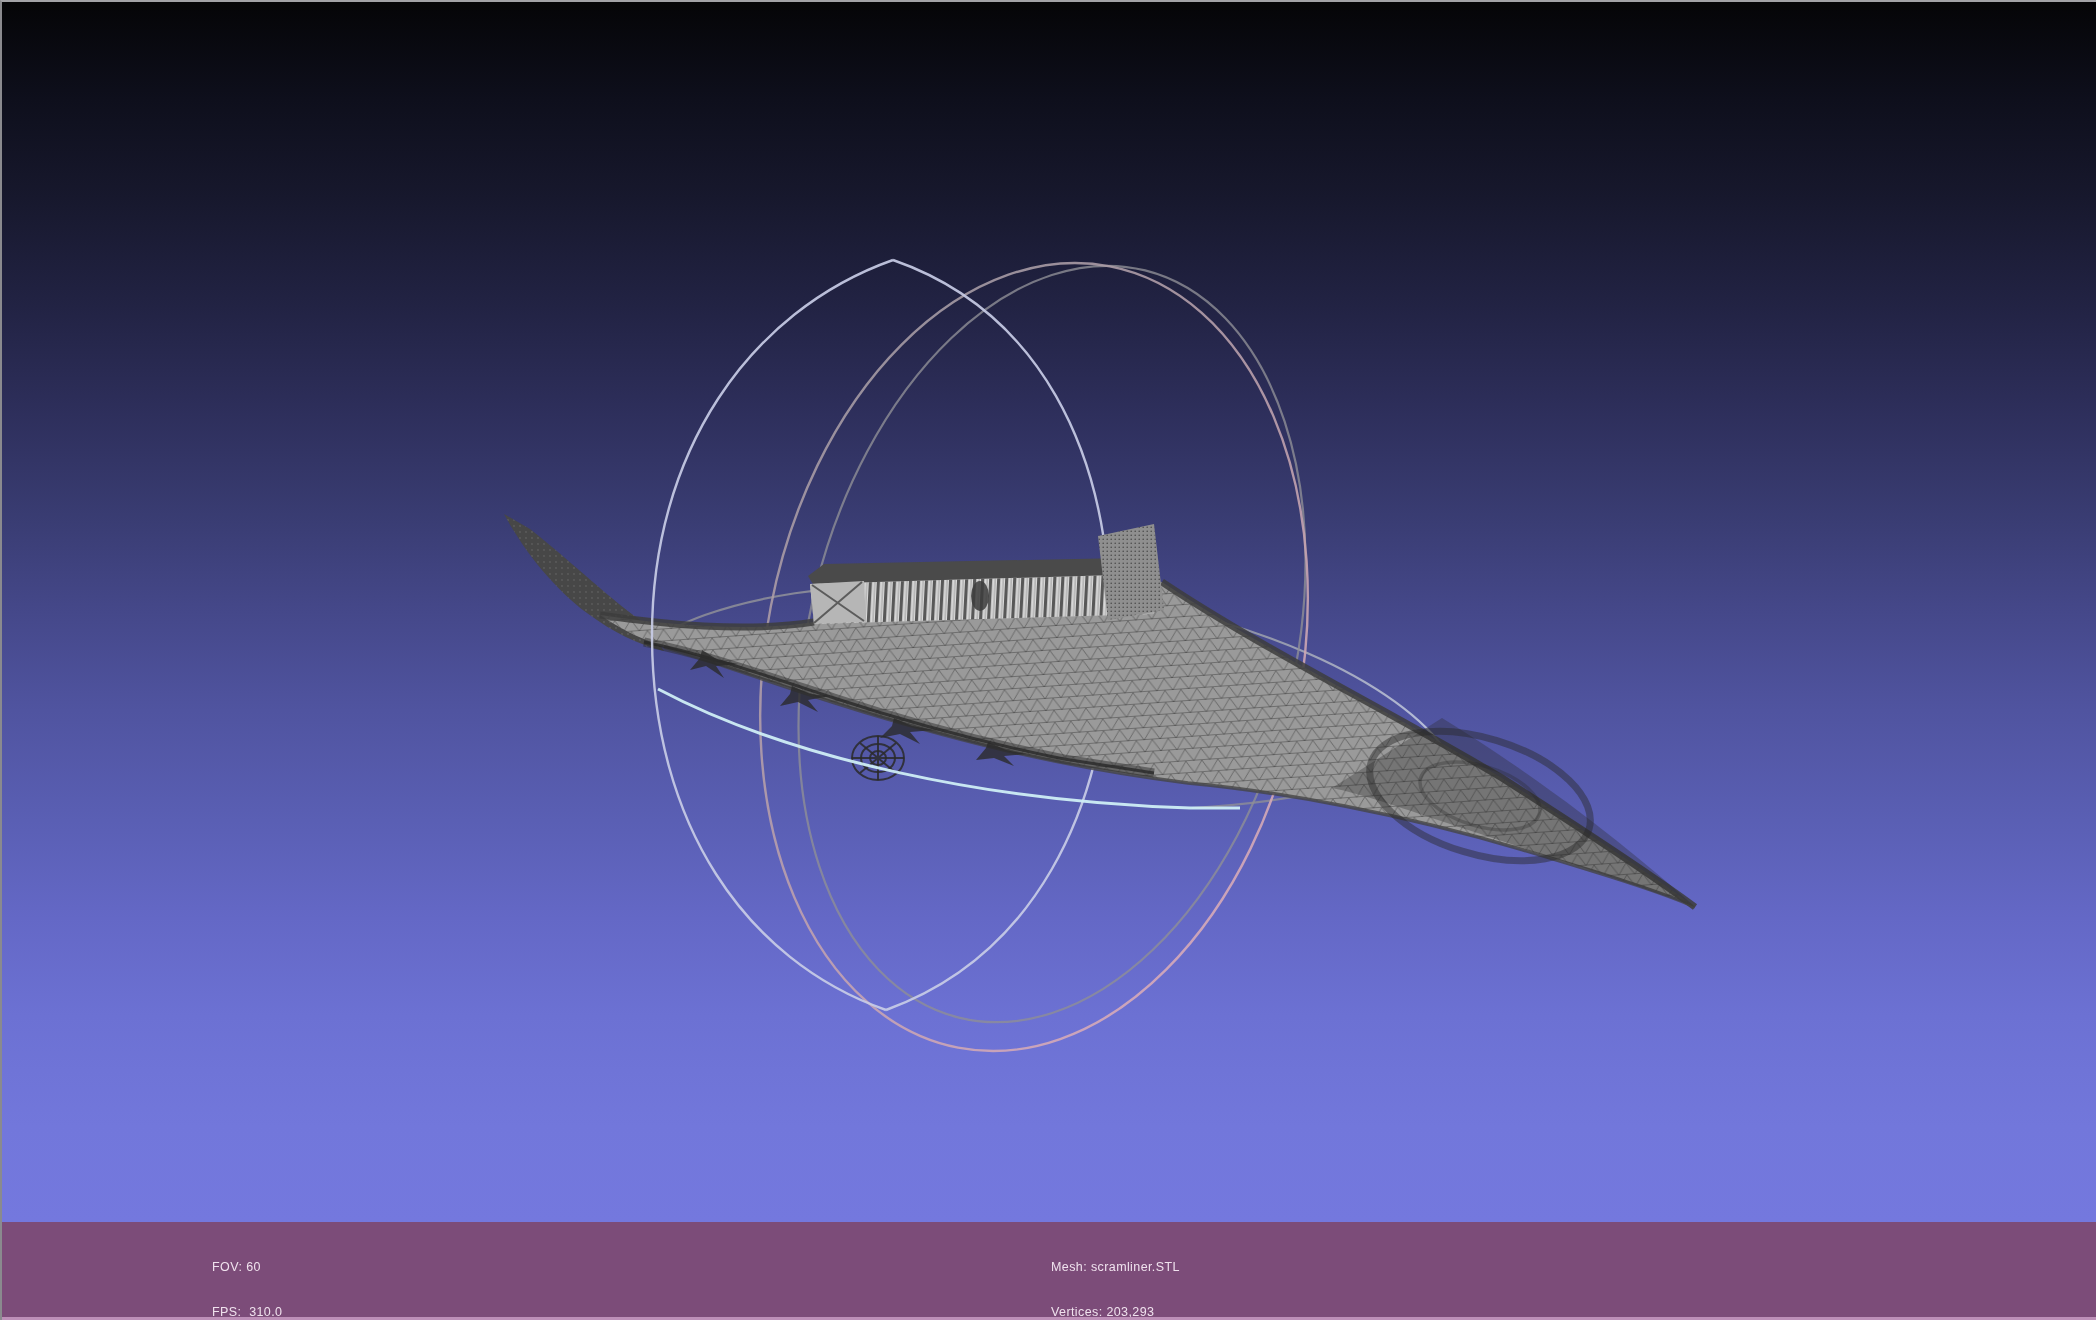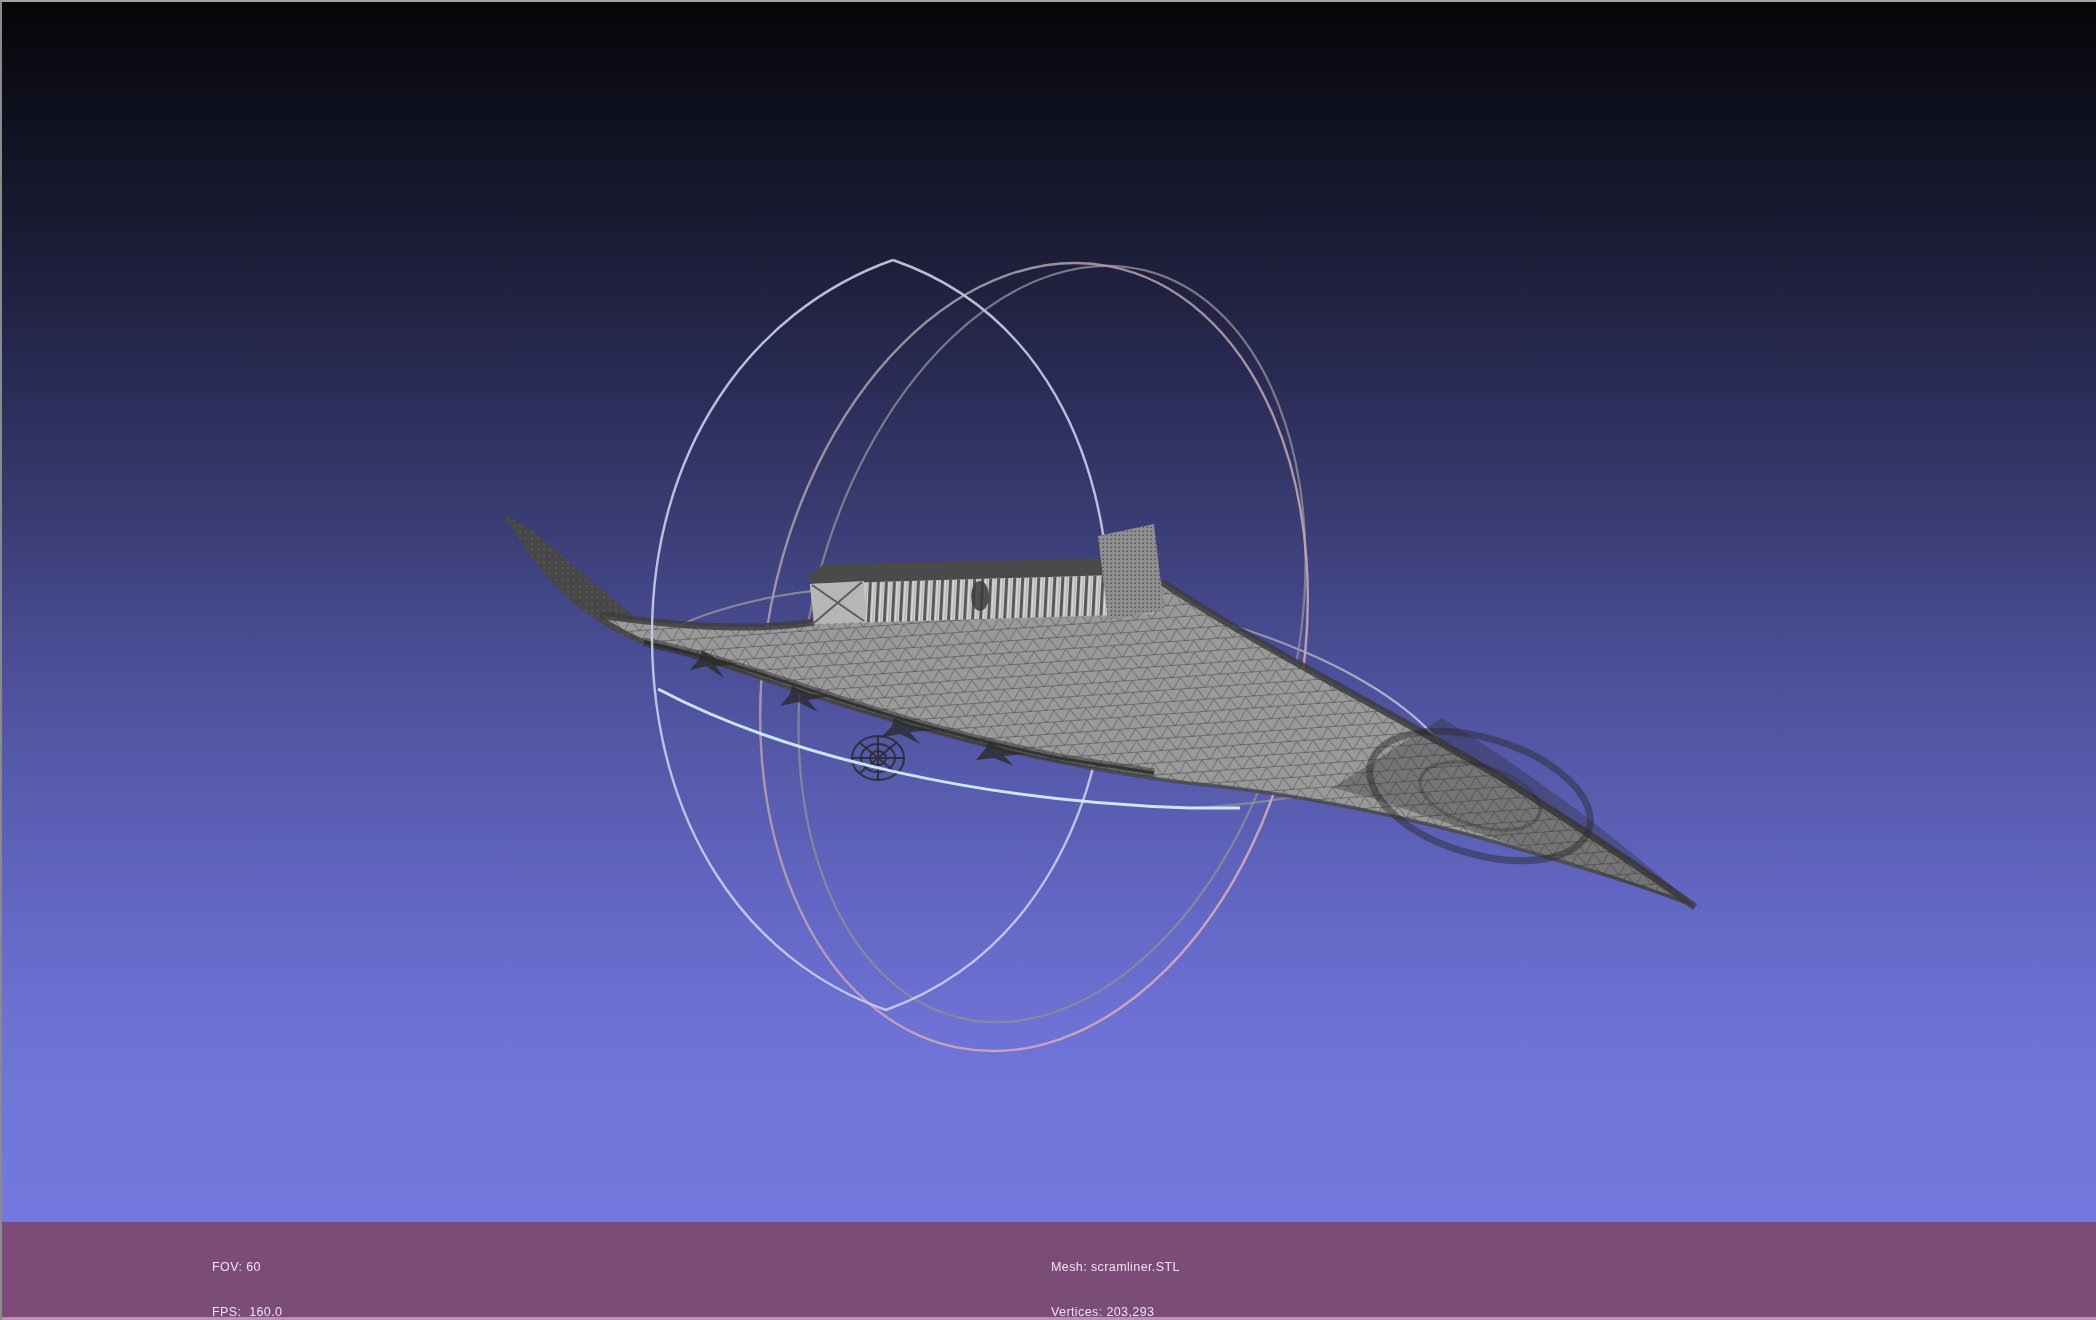--- a/index.html
+++ b/index.html
@@ -178,21 +178,21 @@
         <path d="M 891,258 C 747,309 649,451 650,636 C 651,820 742,958 884,1008" class="ringA"></path>
 
         <path d="M 656,687 C 790,758 990,800 1188,806 L 1238,806" class="ringCyan"></path>
       </g>
     </svg>
   </div>
 
   <div class="statusbar">
     <div class="hudblock hud-left">
       <div>FOV: 60</div>
-      <div>FPS:  160.0</div>
+      <div>FPS:  310.0</div>
       
     </div>
     <div class="hudblock hud-center">
       <div>Mesh: scramliner.STL</div>
       <div>Vertices: 203,293</div>
       
       
     </div>
     <div class="bottomline"></div>
   </div>

